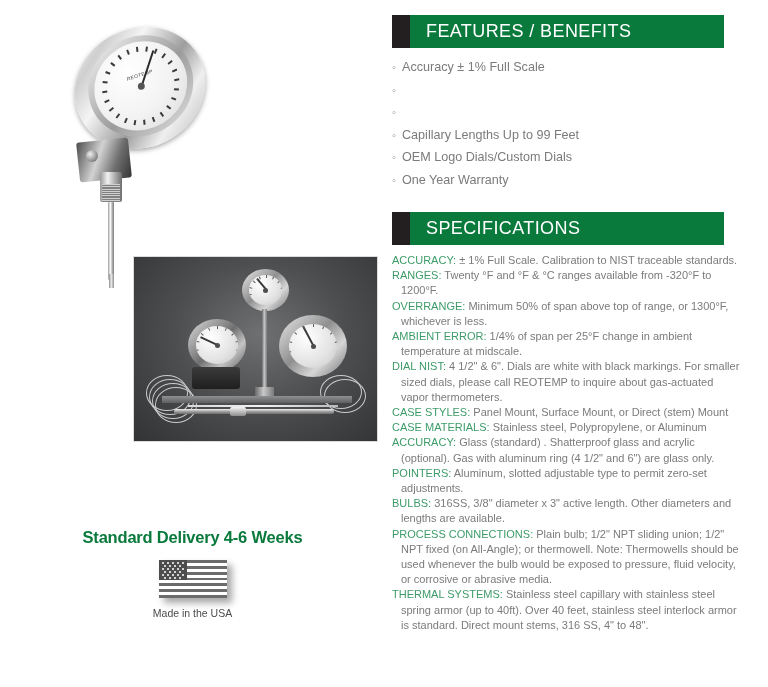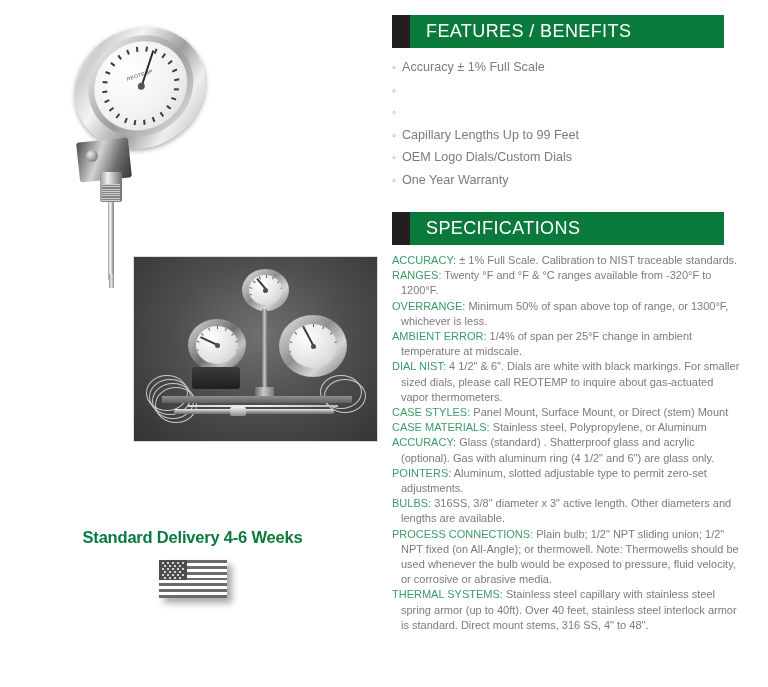--- a/index.html
+++ b/index.html
@@ -533,20 +533,21 @@
         <div class="star" style="left:8px;  top:14px;"></div>
         <div class="star" style="left:13px; top:14px;"></div>
         <div class="star" style="left:18px; top:14px;"></div>
         <div class="star" style="left:23px; top:14px;"></div>
         <div class="star" style="left:5.5px; top:17px;"></div>
         <div class="star" style="left:10.5px;top:17px;"></div>
         <div class="star" style="left:15.5px;top:17px;"></div>
         <div class="star" style="left:20.5px;top:17px;"></div>
       </div>
     </div>
+    <div class="flag-caption">Made in the USA</div>
   </div>
 </div>
 
 <div class="right-col">
 
   <div class="banner" id="banner-features">
     <div class="tab"></div>
     <div class="banner-title">FEATURES / BENEFITS</div>
   </div>
 

